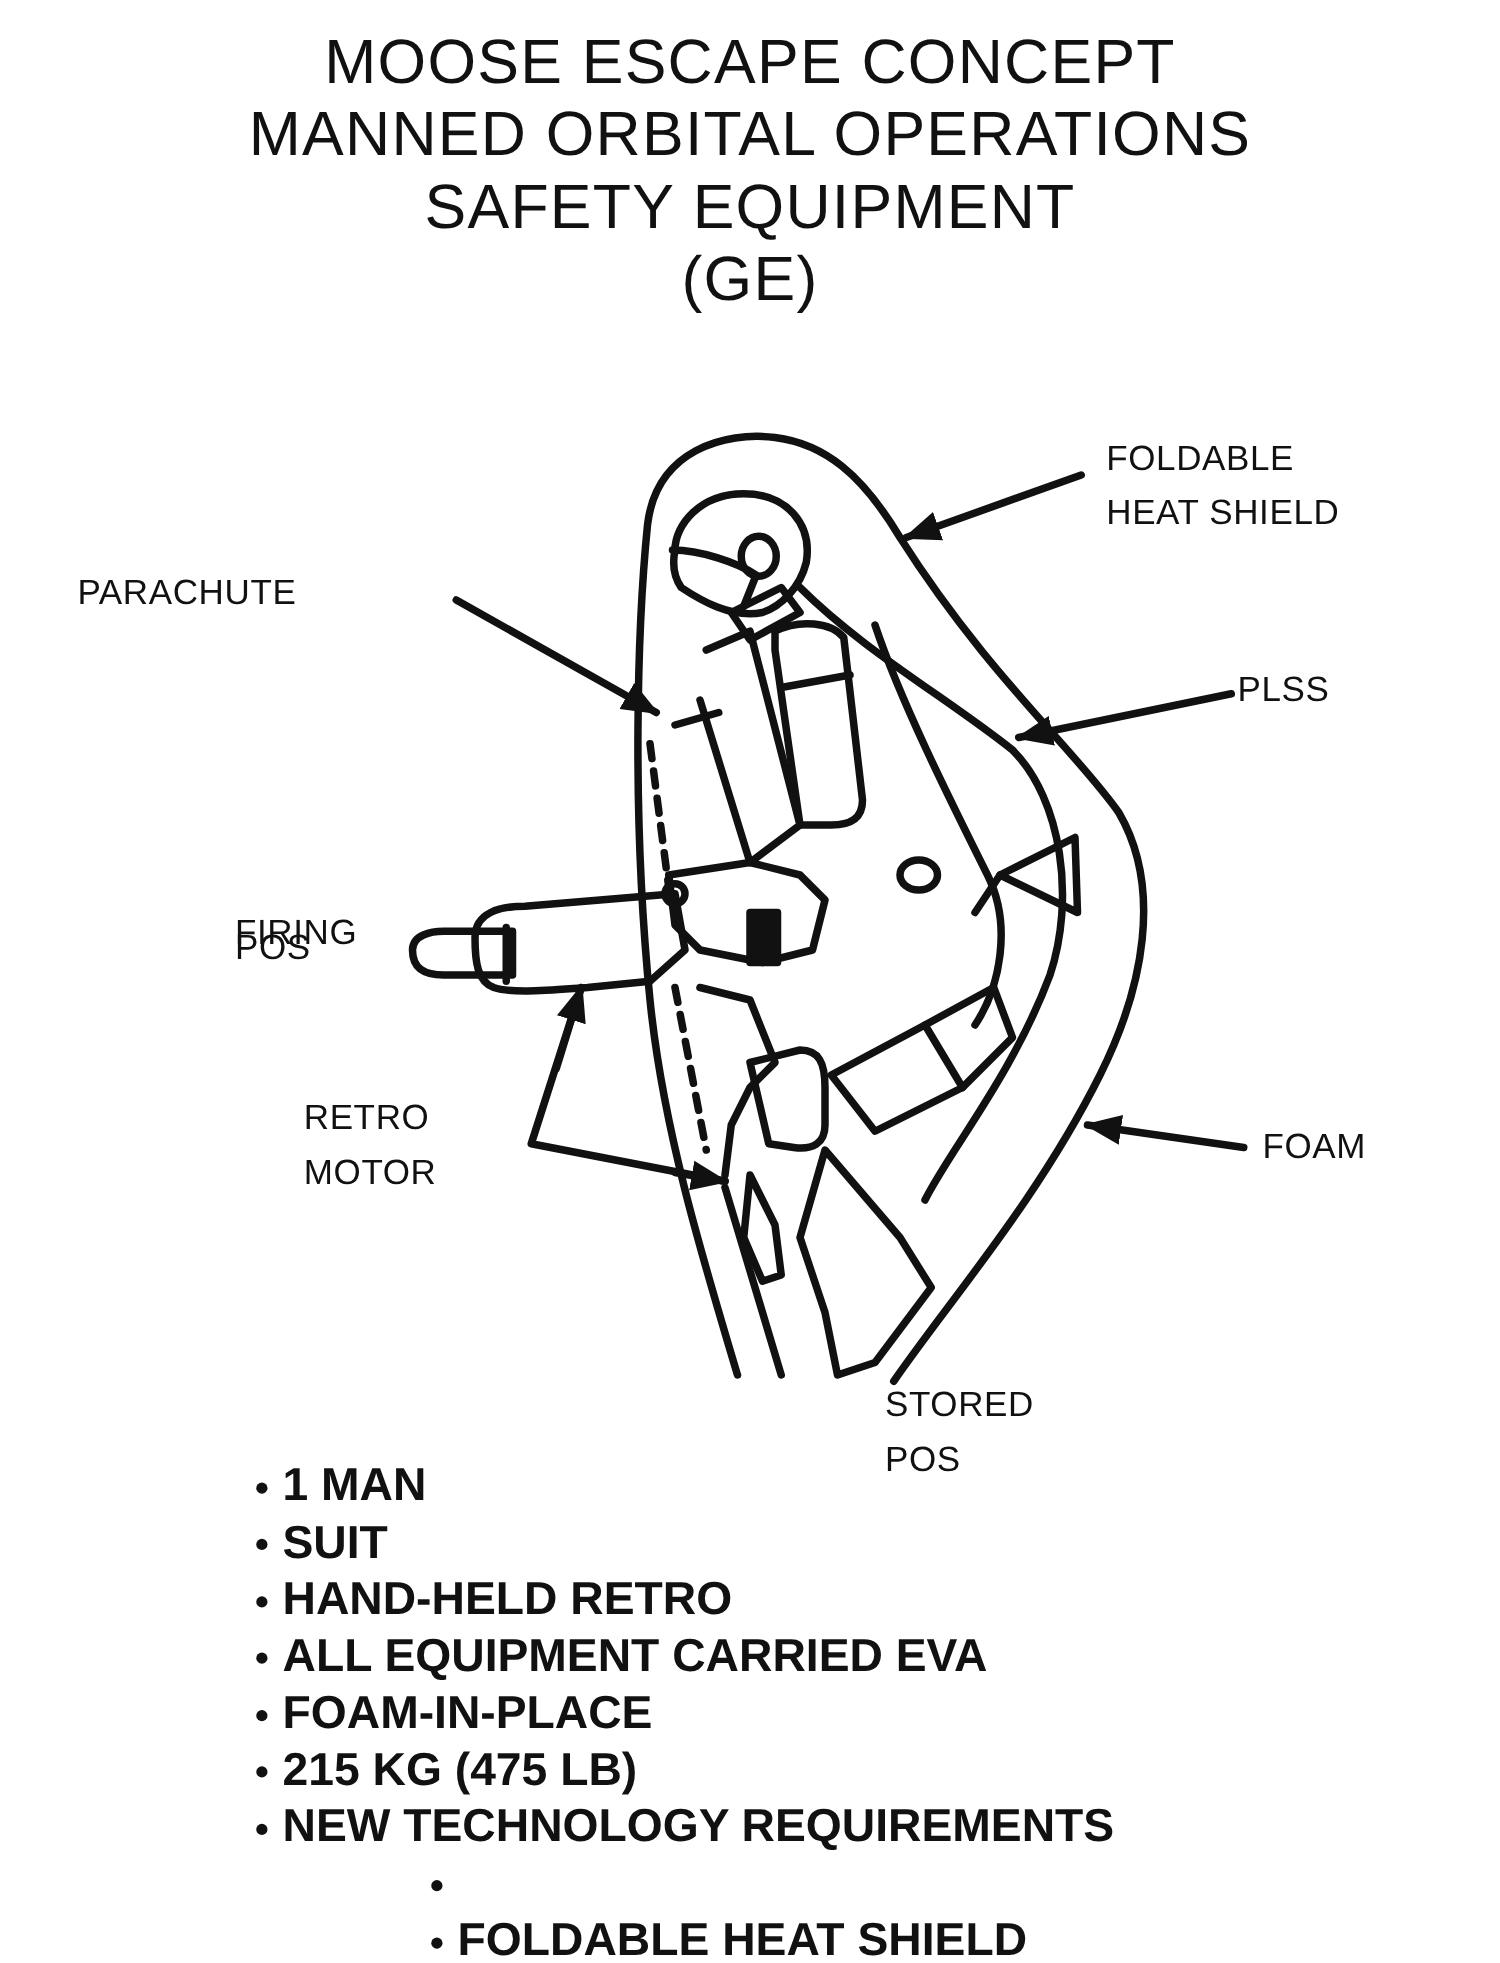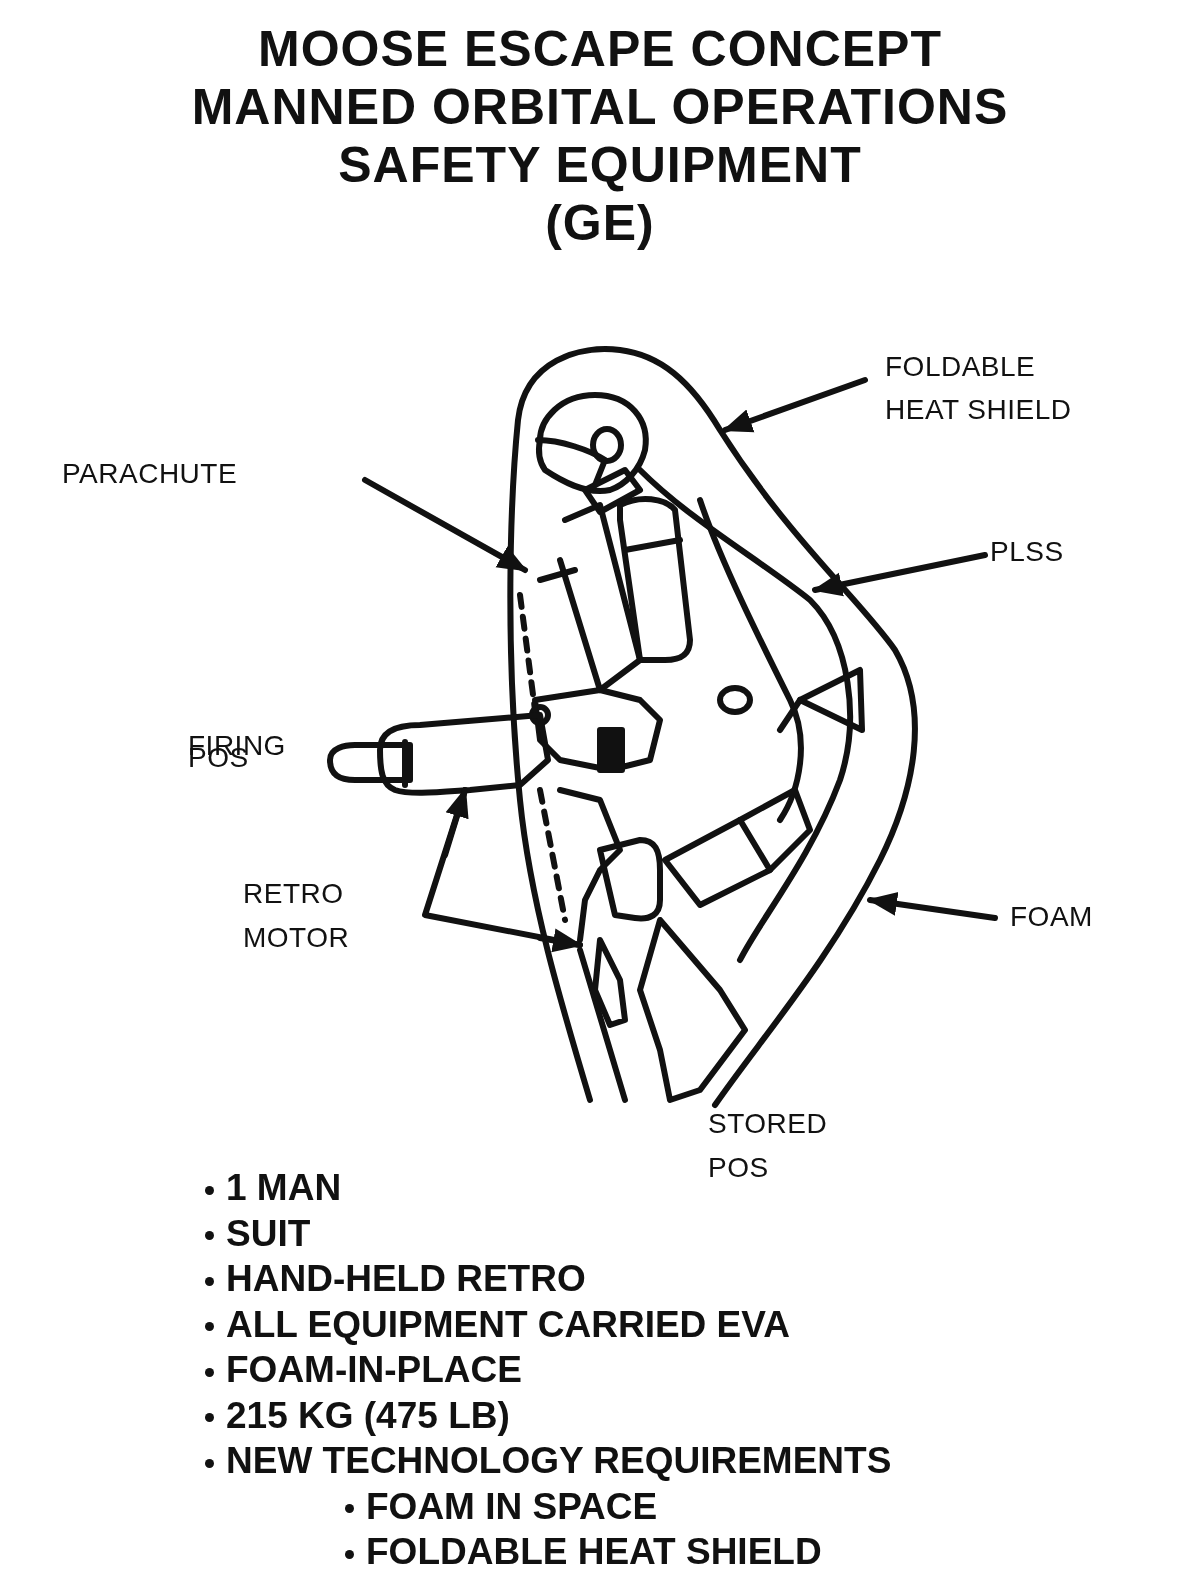--- a/index.html
+++ b/index.html
@@ -1,19 +1,19 @@
 <!DOCTYPE html>
 <html><head>
 <meta charset="utf-8">
 <style>
   html, body { margin: 0; padding: 0; background: #ffffff; }
   body { width: 1200px; height: 1570px; position: relative; overflow: hidden;
          font-family: "Liberation Sans", "DejaVu Sans", sans-serif; color: #111; }
   .title { position: absolute; left: 0; width: 1200px; text-align: center;
-           font-weight: 700; font-size: 50px; line-height: 58px; letter-spacing: 1px; }
+           font-weight: 400; font-size: 50px; line-height: 58px; letter-spacing: 1px; }
   .t1 { top: 20px; } .t2 { top: 78px; } .t3 { top: 136px; } .t4 { top: 194px; text-align: center; }
   .lbl { position: absolute; font-weight: 400; font-size: 28px; line-height: 44px; letter-spacing: 0.5px; }
   svg.fig { position: absolute; left: 0; top: 0; }
   .bullets { position: absolute; left: 205px; top: 1165px; font-weight: 700; font-size: 37px; line-height: 45.5px; }
   .bullets .b { white-space: nowrap; }
   .bullets .sub { padding-left: 140px; }
   .dot { display: inline-block; width: 9px; height: 9px; background: #111; border-radius: 50%; margin-right: 12px; vertical-align: middle; }
 </style>
 </head>
 <body>
@@ -89,15 +89,15 @@
 <div class="lbl" style="left:708px; top:1146px;">POS</div>
 
 <div class="bullets">
   <div class="b"><span class="dot"></span><span>1 MAN</span></div>
   <div class="b"><span class="dot"></span><span>SUIT</span></div>
   <div class="b"><span class="dot"></span><span>HAND-HELD RETRO</span></div>
   <div class="b"><span class="dot"></span><span>ALL EQUIPMENT CARRIED EVA</span></div>
   <div class="b"><span class="dot"></span><span>FOAM-IN-PLACE</span></div>
   <div class="b"><span class="dot"></span><span>215 KG (475 LB)</span></div>
   <div class="b"><span class="dot"></span><span>NEW TECHNOLOGY REQUIREMENTS</span></div>
-  <div class="b sub"><span class="dot"></span><span>FOAM IN SPACE</span></div>
+  <div class="b sub"><span class="dot"></span></div>
   <div class="b sub"><span class="dot"></span><span>FOLDABLE HEAT SHIELD</span></div>
 </div>
 
 </body></html>

